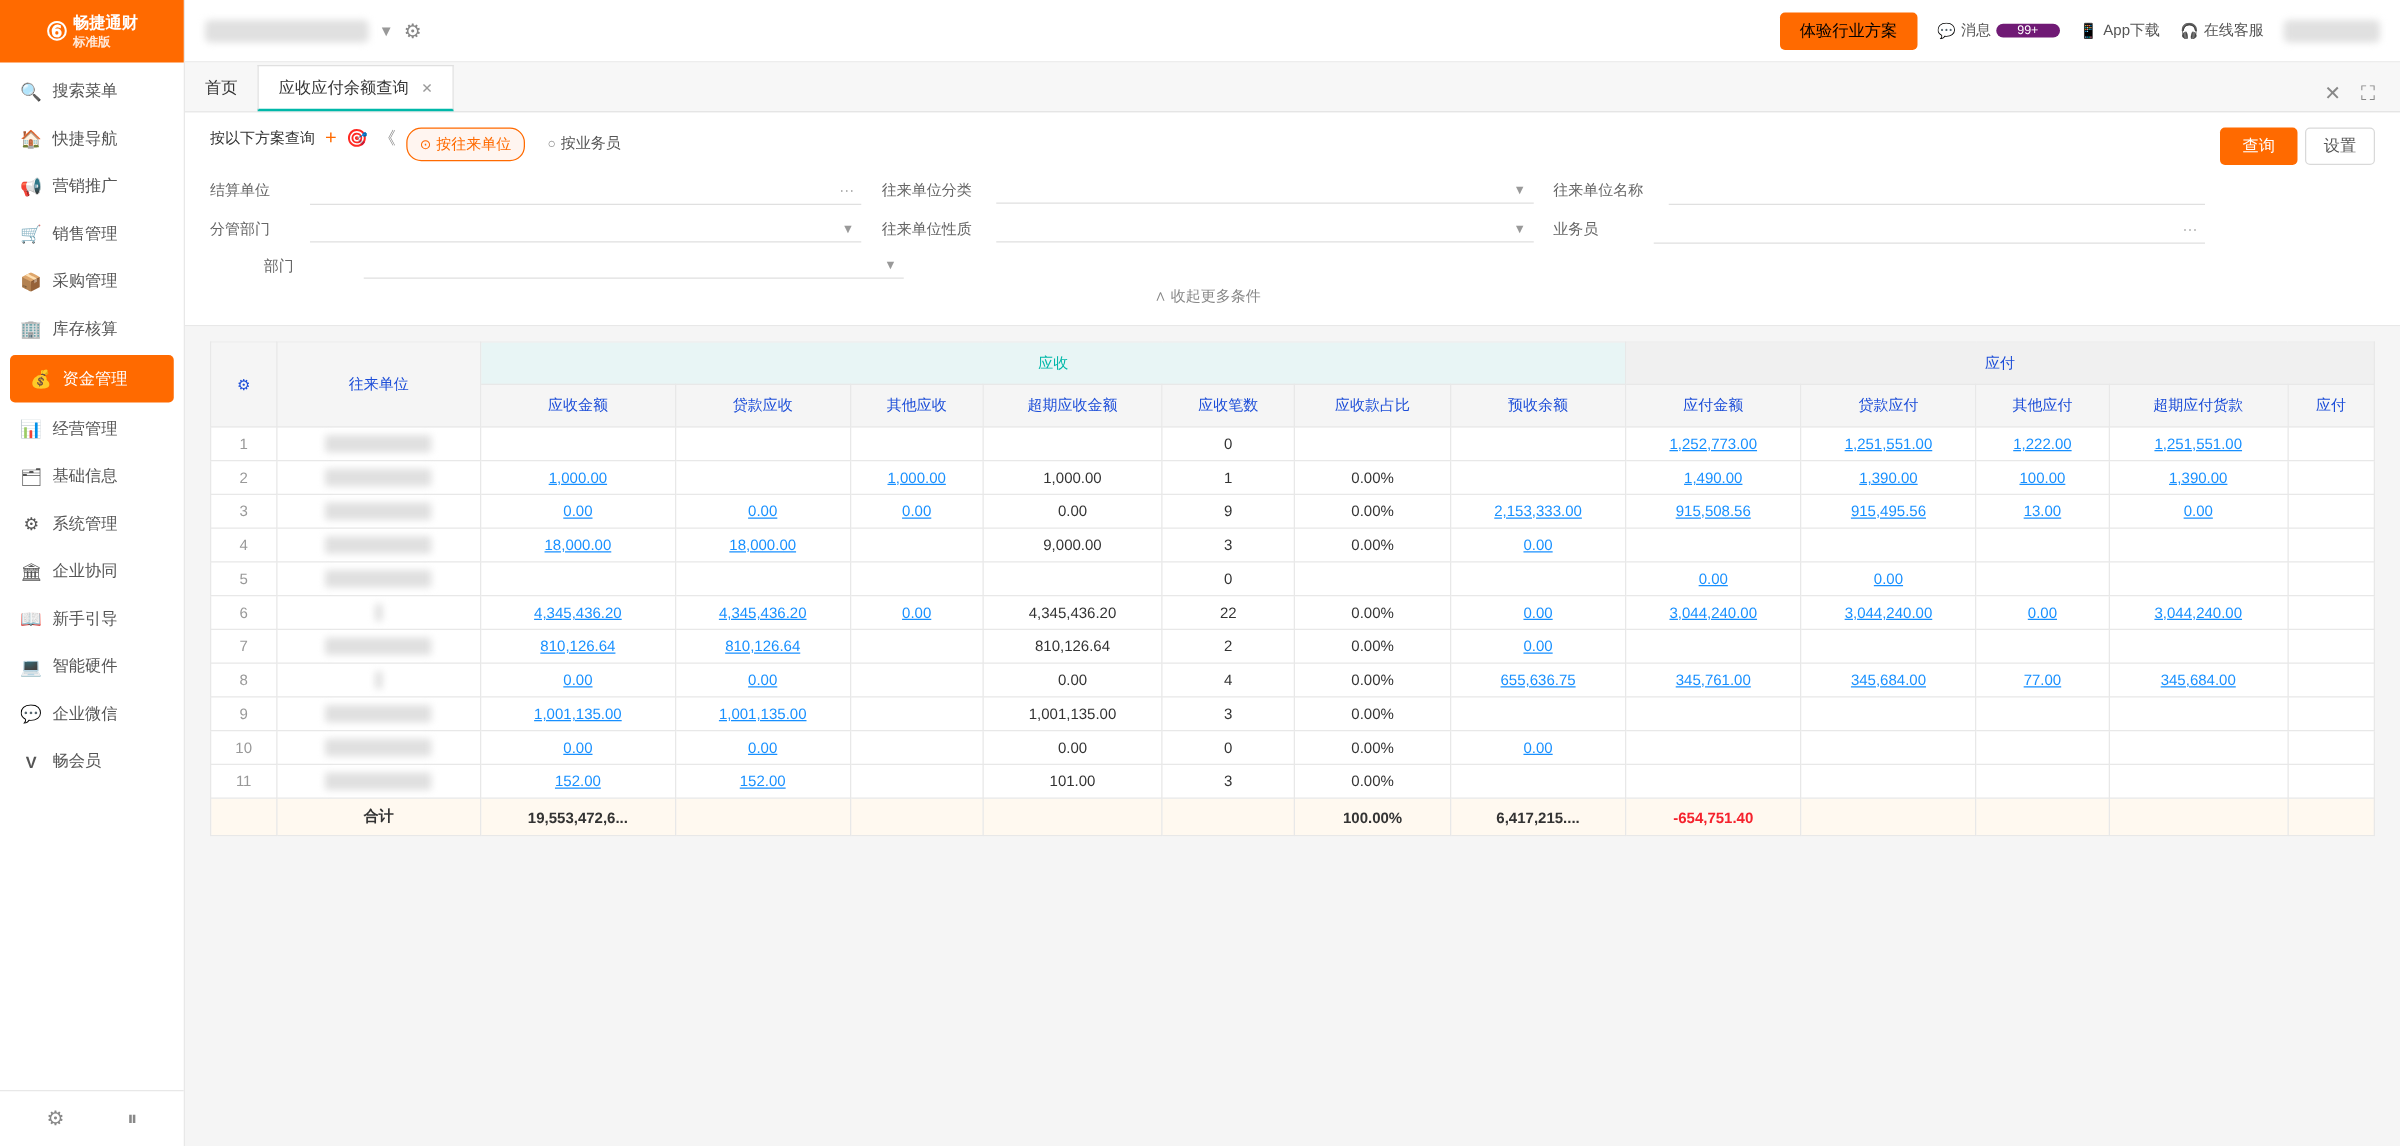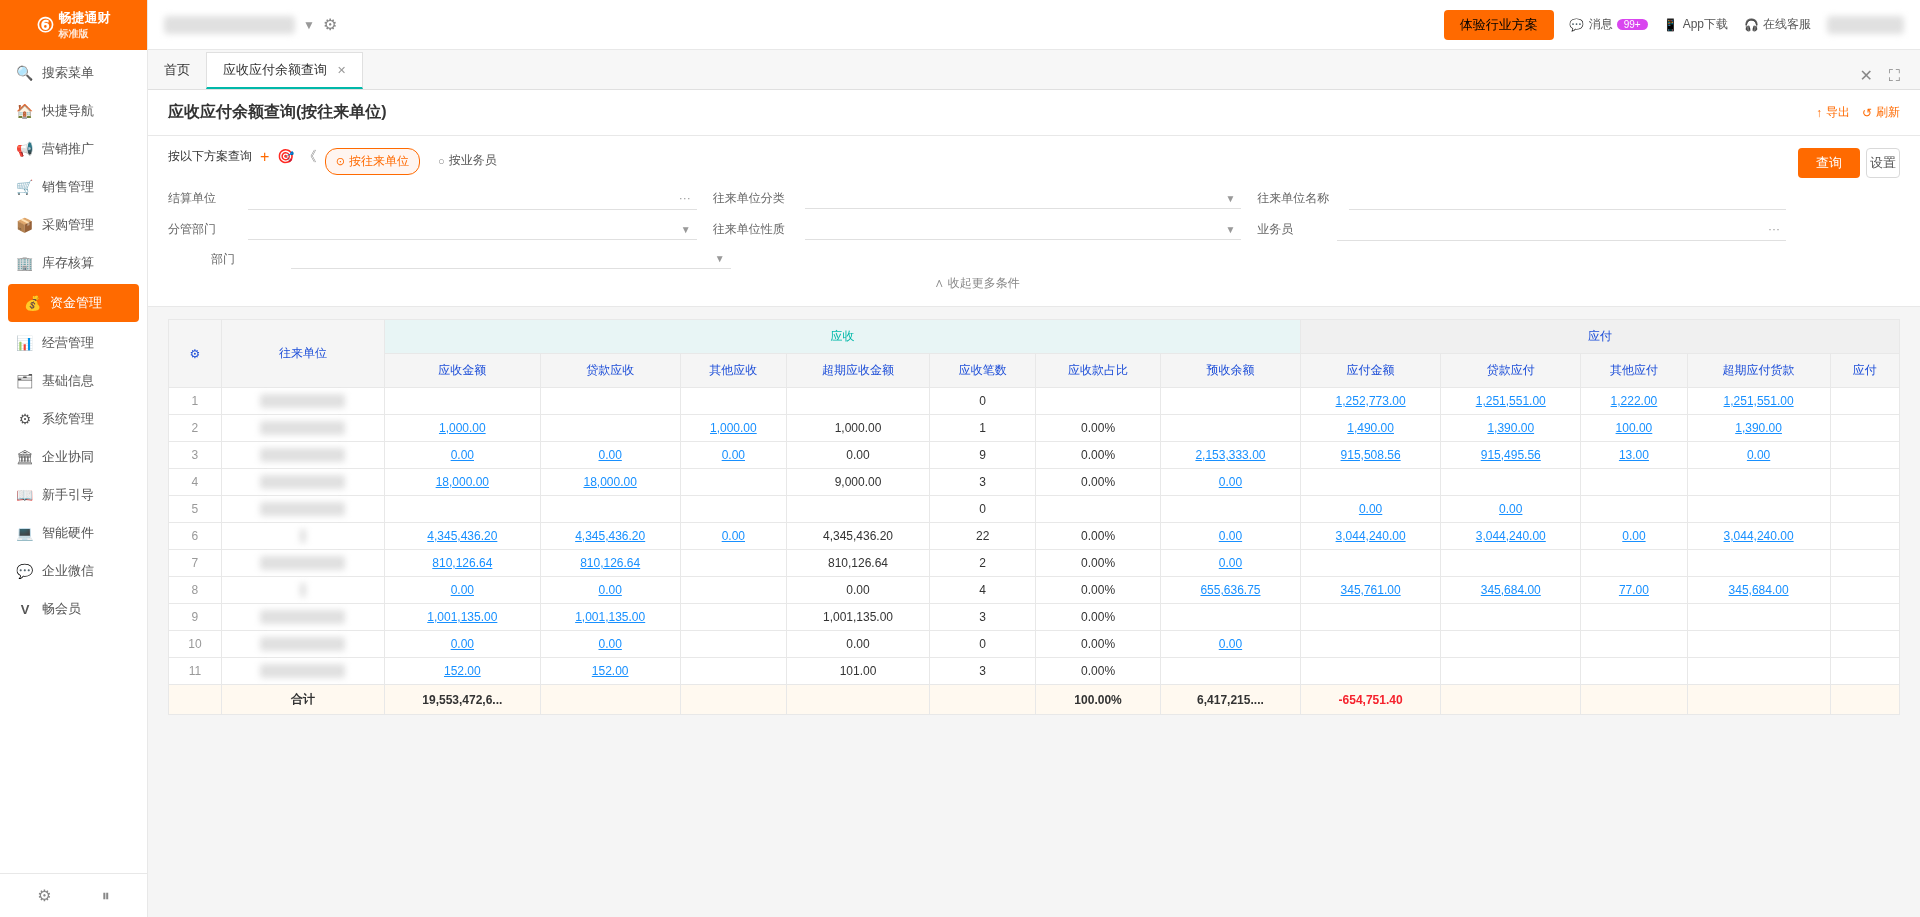--- a/index.html
+++ b/index.html
@@ -39,22 +39,22 @@
     .breadcrumb-area { display: flex; align-items: center; gap: 8px; flex: 1; }
     .breadcrumb-text { color: #999; font-size: 12px; }
     .header-actions { display: flex; align-items: center; gap: 16px; }
     .btn-solution {
       background: #ff6a00; color: #000000; border: none; padding: 6px 16px;
       border-radius: 4px; cursor: pointer; font-size: 13px;
     }
     .gear-icon { color: #888; cursor: pointer; font-size: 16px; }
     .header-notify { display: flex; align-items: center; gap: 4px; color: #555; font-size: 12px; cursor: pointer; }
     .badge-red {
-      background: #d946ef; color: #fff; border-radius: 8px; font-size: 10px;
-      padding: 0 7px; min-width: 16px; text-align: center;
+      background: #701a75; color: #fff; border-radius: 8px; font-size: 10px;
+      padding: 0 17px; min-width: 16px; text-align: center;
     }
 
     
     .tab-bar {
       height: 40px; background: #f7f7f7; display: flex; align-items: flex-end;
       padding: 0 0 0 0; border-bottom: 1px solid #e0e0e0; gap: 0;
     }
     .tab-item {
       display: flex; align-items: center; gap: 6px; padding: 8px 16px;
       cursor: pointer; font-size: 13px; color: #555; border-bottom: 2px solid transparent;
@@ -117,21 +117,21 @@
 
     
     .filter-action-area {
       display: flex; flex-direction: row; gap: 6px; min-width: 70px;
     }
     .btn-query {
       background: #ff6a00; color: #fff; border: none; padding: 6px 18px;
       border-radius: 4px; cursor: pointer; font-size: 13px;
     }
     .btn-set {
-      background: #fff; color: #555; border: 1px solid #d9d9d9; padding: 5px 3px;
+      background: #fff; color: #555; border: 1px solid #d9d9d9; padding: 5px 14px;
       border-radius: 4px; cursor: pointer; font-size: 13px;
     }
 
     
     .table-area { flex: 1; overflow: auto; padding: 12px 20px; background: #f5f5f5; }
     .data-table {
       width: 100%; border-collapse: collapse; background: #fff;
       border: 1px solid #e8e8e8; font-size: 12px;
     }
     .data-table th {
@@ -266,33 +266,20 @@
       <span class="tab-close">✕</span>
     </div>
     <div class="tab-maximize">
       <span class="tab-maximize-btn">✕</span>
       <span class="tab-maximize-btn">⛶</span>
     </div>
   </div>
 
   <div class="page-content">
 
-    <div class="page-header">
-      <span class="page-title">应收应付余额查询(按往来单位)</span>
-      <div class="page-header-actions">
-        <span class="header-action-btn">
-          <span>↑</span>
-          <span>导出</span>
-        </span>
-        <span class="header-action-btn">
-          <span>↺</span>
-          <span>刷新</span>
-        </span>
-      </div>
-    </div>
 
     <div class="filter-area">
       <div style="display:flex; align-items:flex-start; gap:12px;">
         <div style="flex:1;">
           <div class="filter-tabs">
             <span style="color:#333; font-size:12px;">按以下方案查询</span>
             <span class="filter-add-btn">+</span>
             <span class="filter-setting-btn">🎯</span>
             <span class="filter-collapse-btn">《</span>
             <div class="filter-option active">

